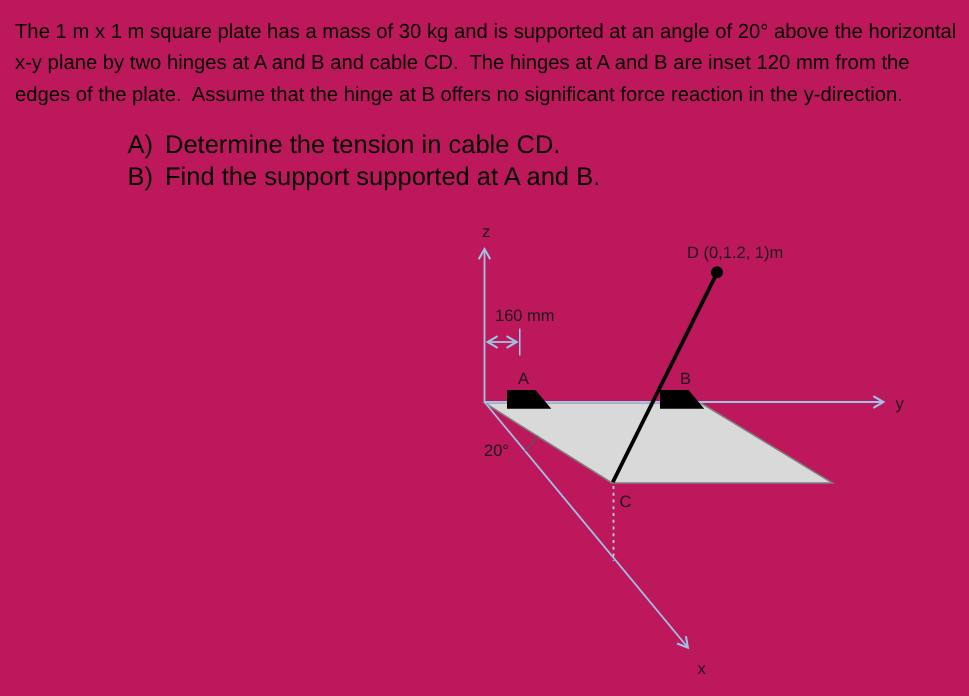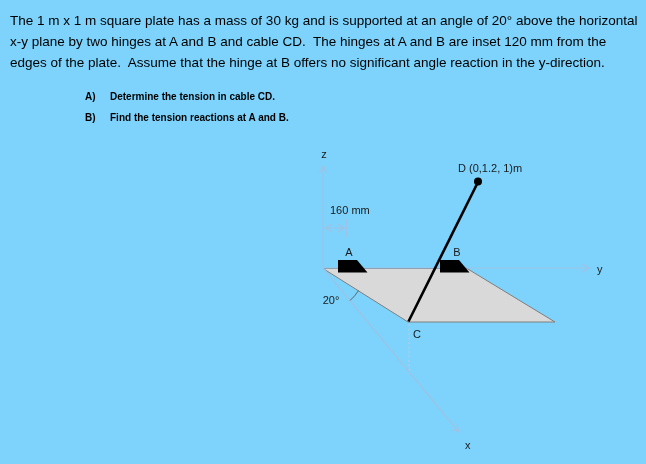--- a/index.html
+++ b/index.html
@@ -1,64 +1,63 @@
 <!DOCTYPE html>
 <html><head>
 <meta charset="utf-8">
 <style>
   html, body { margin: 0; padding: 0; background: #ffffff; }
   .page {
     position: relative;
     width: 646px;
     height: 464px;
-    background: #7dd3fc;
+    background: #be185d;
     overflow: hidden;
     font-family: "Liberation Sans", sans-serif;
     color: #000000;
   }
   .intro {
     position: absolute;
     left: 10px;
     top: 10px;
     width: 636px;
     font-size: 13.5px;
     line-height: 21px;
   }
   .intro div { white-space: pre; }
   .questions {
     position: absolute;
     left: 85px;
     top: 86px;
-    font-size: 10px;
+    font-size: 17px;
     line-height: 21px;
-    font-weight: bold;
   }
   .q { white-space: pre; }
   .q .q-label { display: inline-block; width: 25px; }
   svg.figure { position: absolute; left: 0; top: 0; }
   svg text {
     font-family: "Liberation Sans", sans-serif;
     font-size: 11px;
     fill: #1a1a1a;
   }
 </style>
 </head>
 <body>
 
 <div class="page">
 
   <div class="intro">
     <div>The 1 m x 1 m square plate has a mass of 30 kg and is supported at an angle of 20° above the horizontal</div>
     <div>x-y plane by two hinges at A and B and cable CD.  The hinges at A and B are inset 120 mm from the</div>
-    <div>edges of the plate.  Assume that the hinge at B offers no significant angle reaction in the y-direction.</div>
+    <div>edges of the plate.  Assume that the hinge at B offers no significant force reaction in the y-direction.</div>
   </div>
 
   <div class="questions">
     <div class="q"><span class="q-label">A)</span><span>Determine the tension in cable CD.</span></div>
-    <div class="q"><span class="q-label">B)</span><span>Find the tension reactions at A and B.</span></div>
+    <div class="q"><span class="q-label">B)</span><span>Find the support supported at A and B.</span></div>
   </div>
 
   <svg class="figure" width="646" height="464" viewBox="0 0 646 464">
     <defs>
       <marker id="arrowV" viewBox="0 0 10 10" refX="7" refY="5" markerWidth="8" markerHeight="8" orient="auto-start-reverse">
         <path d="M1,1 L8,5 L1,9" fill="none" stroke-width="1.4" stroke="#9dc3e6"></path>
       </marker>
     </defs>
 
     <polygon points="323,268.5 467,268.5 555,322 408,322" stroke-width="1" fill="#d9d9d9" stroke="#7f7f7f"></polygon>

